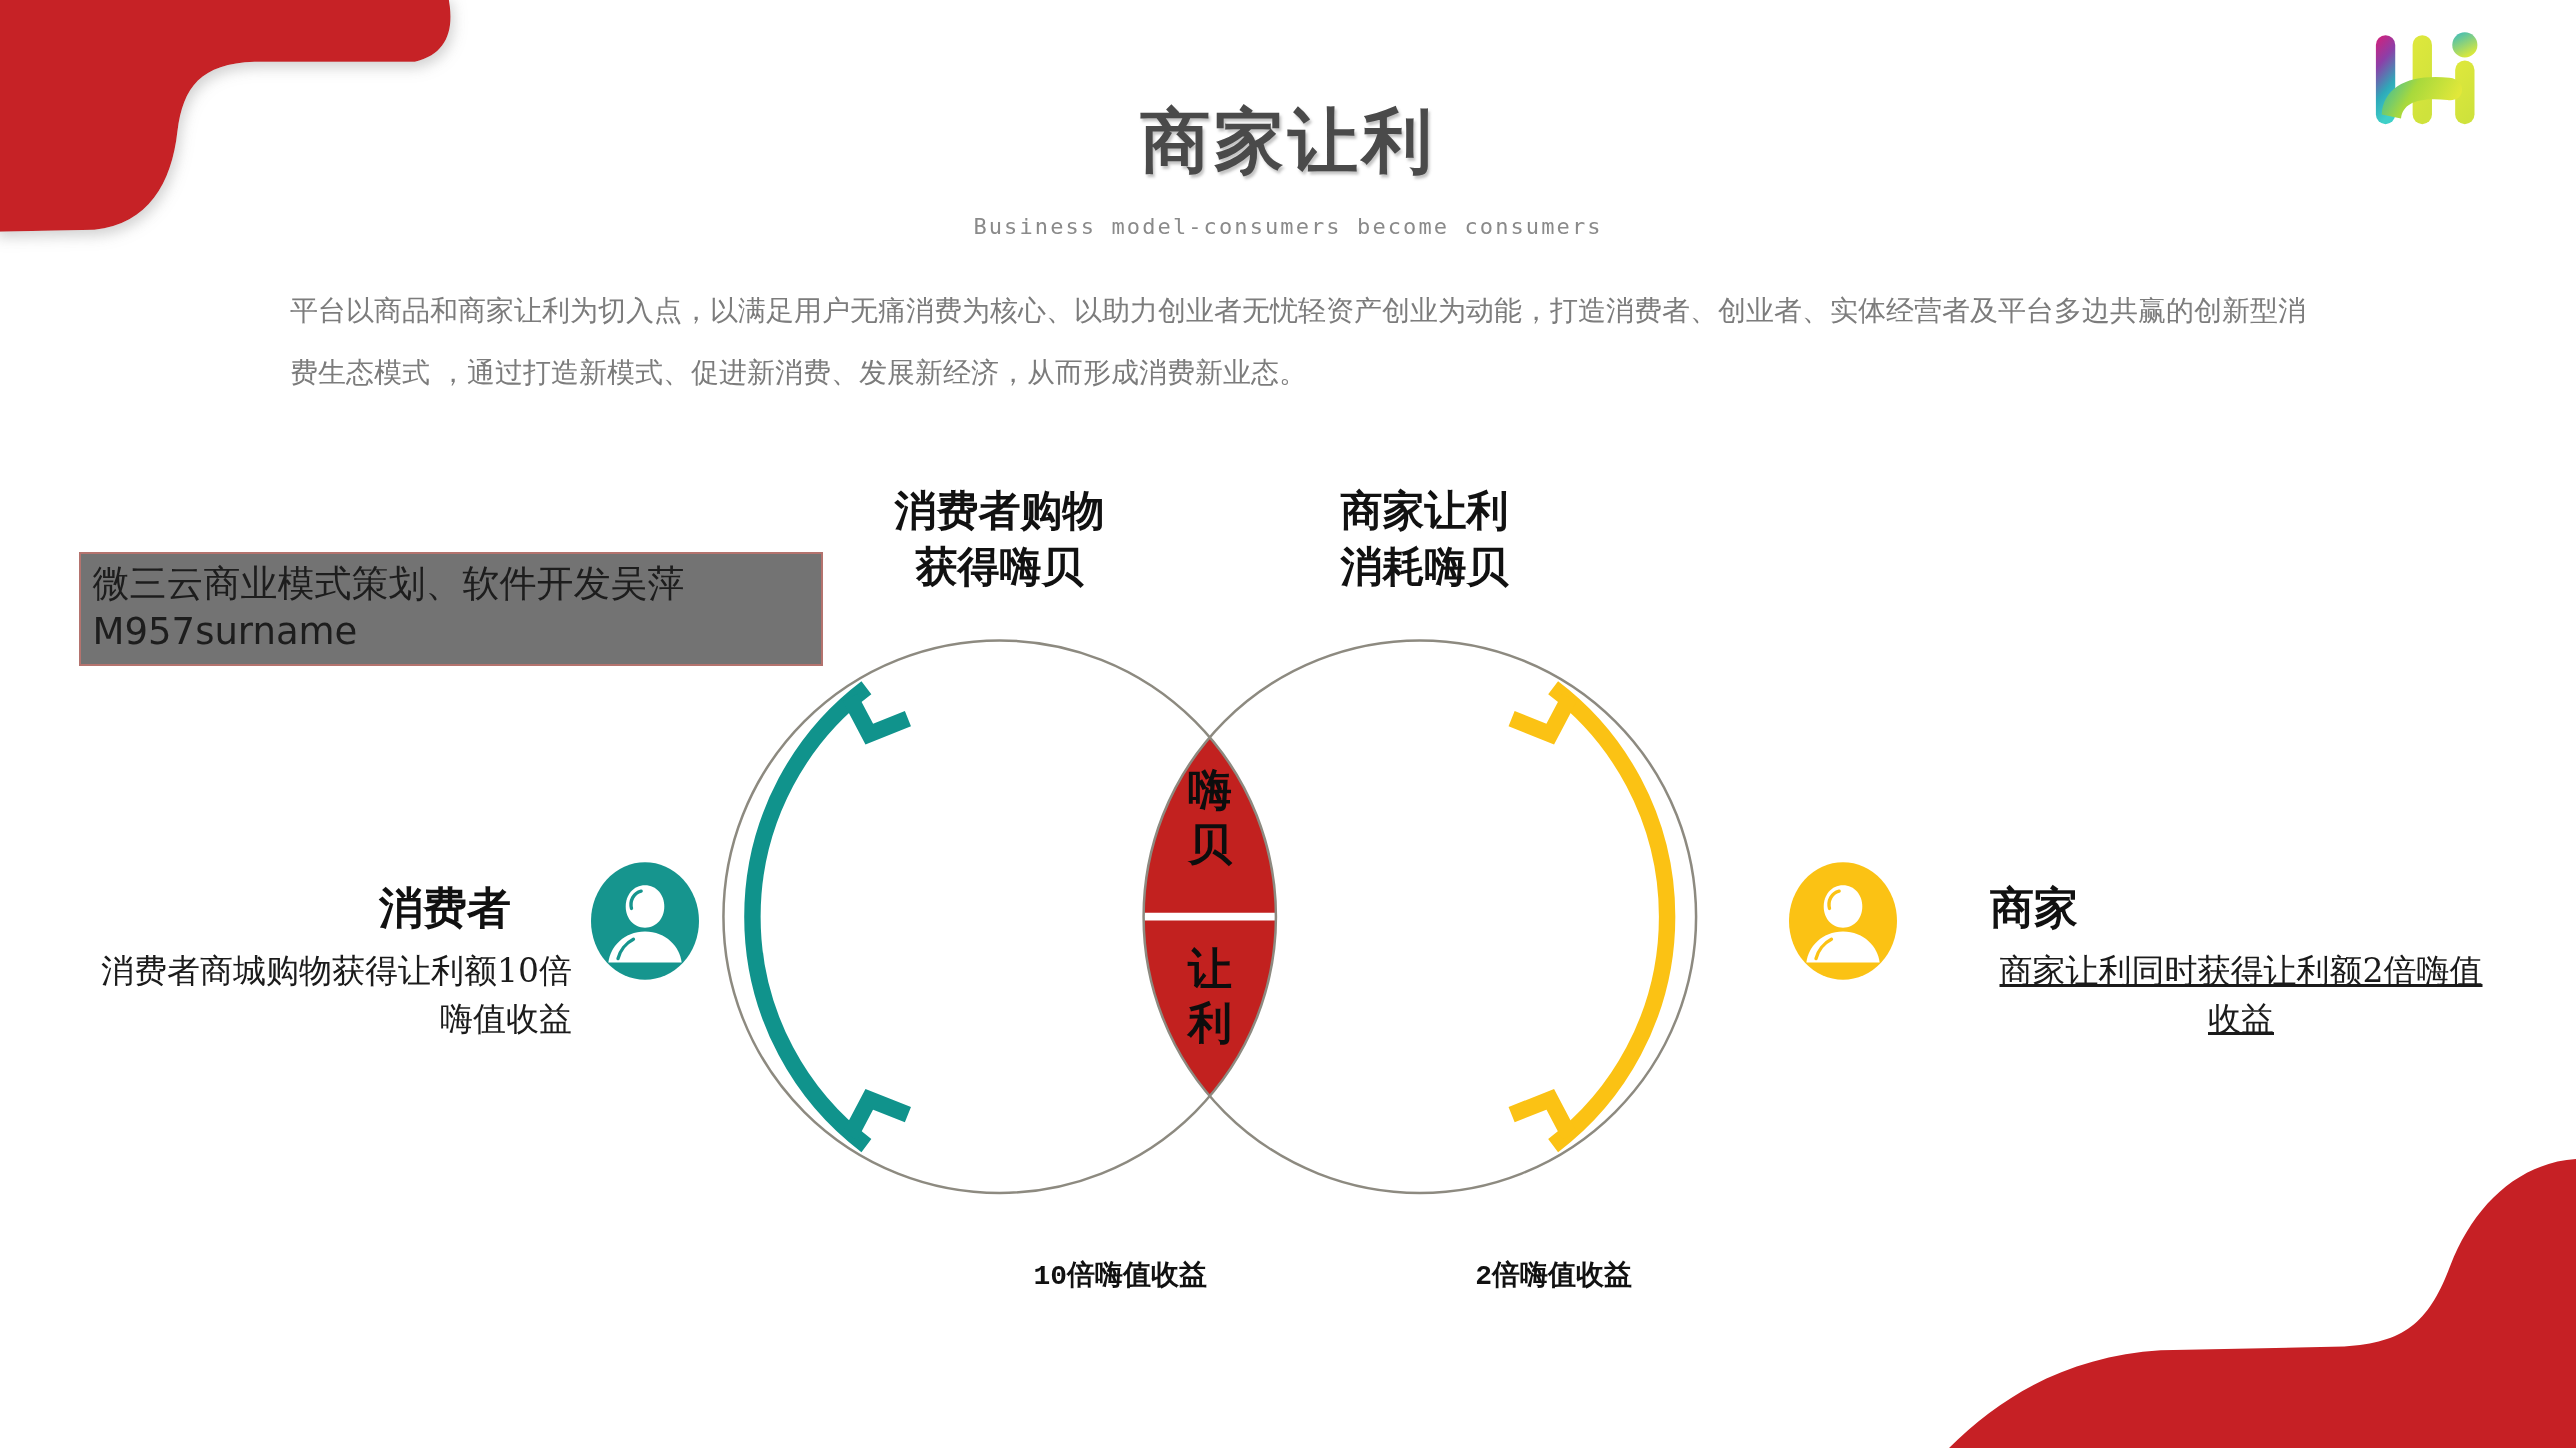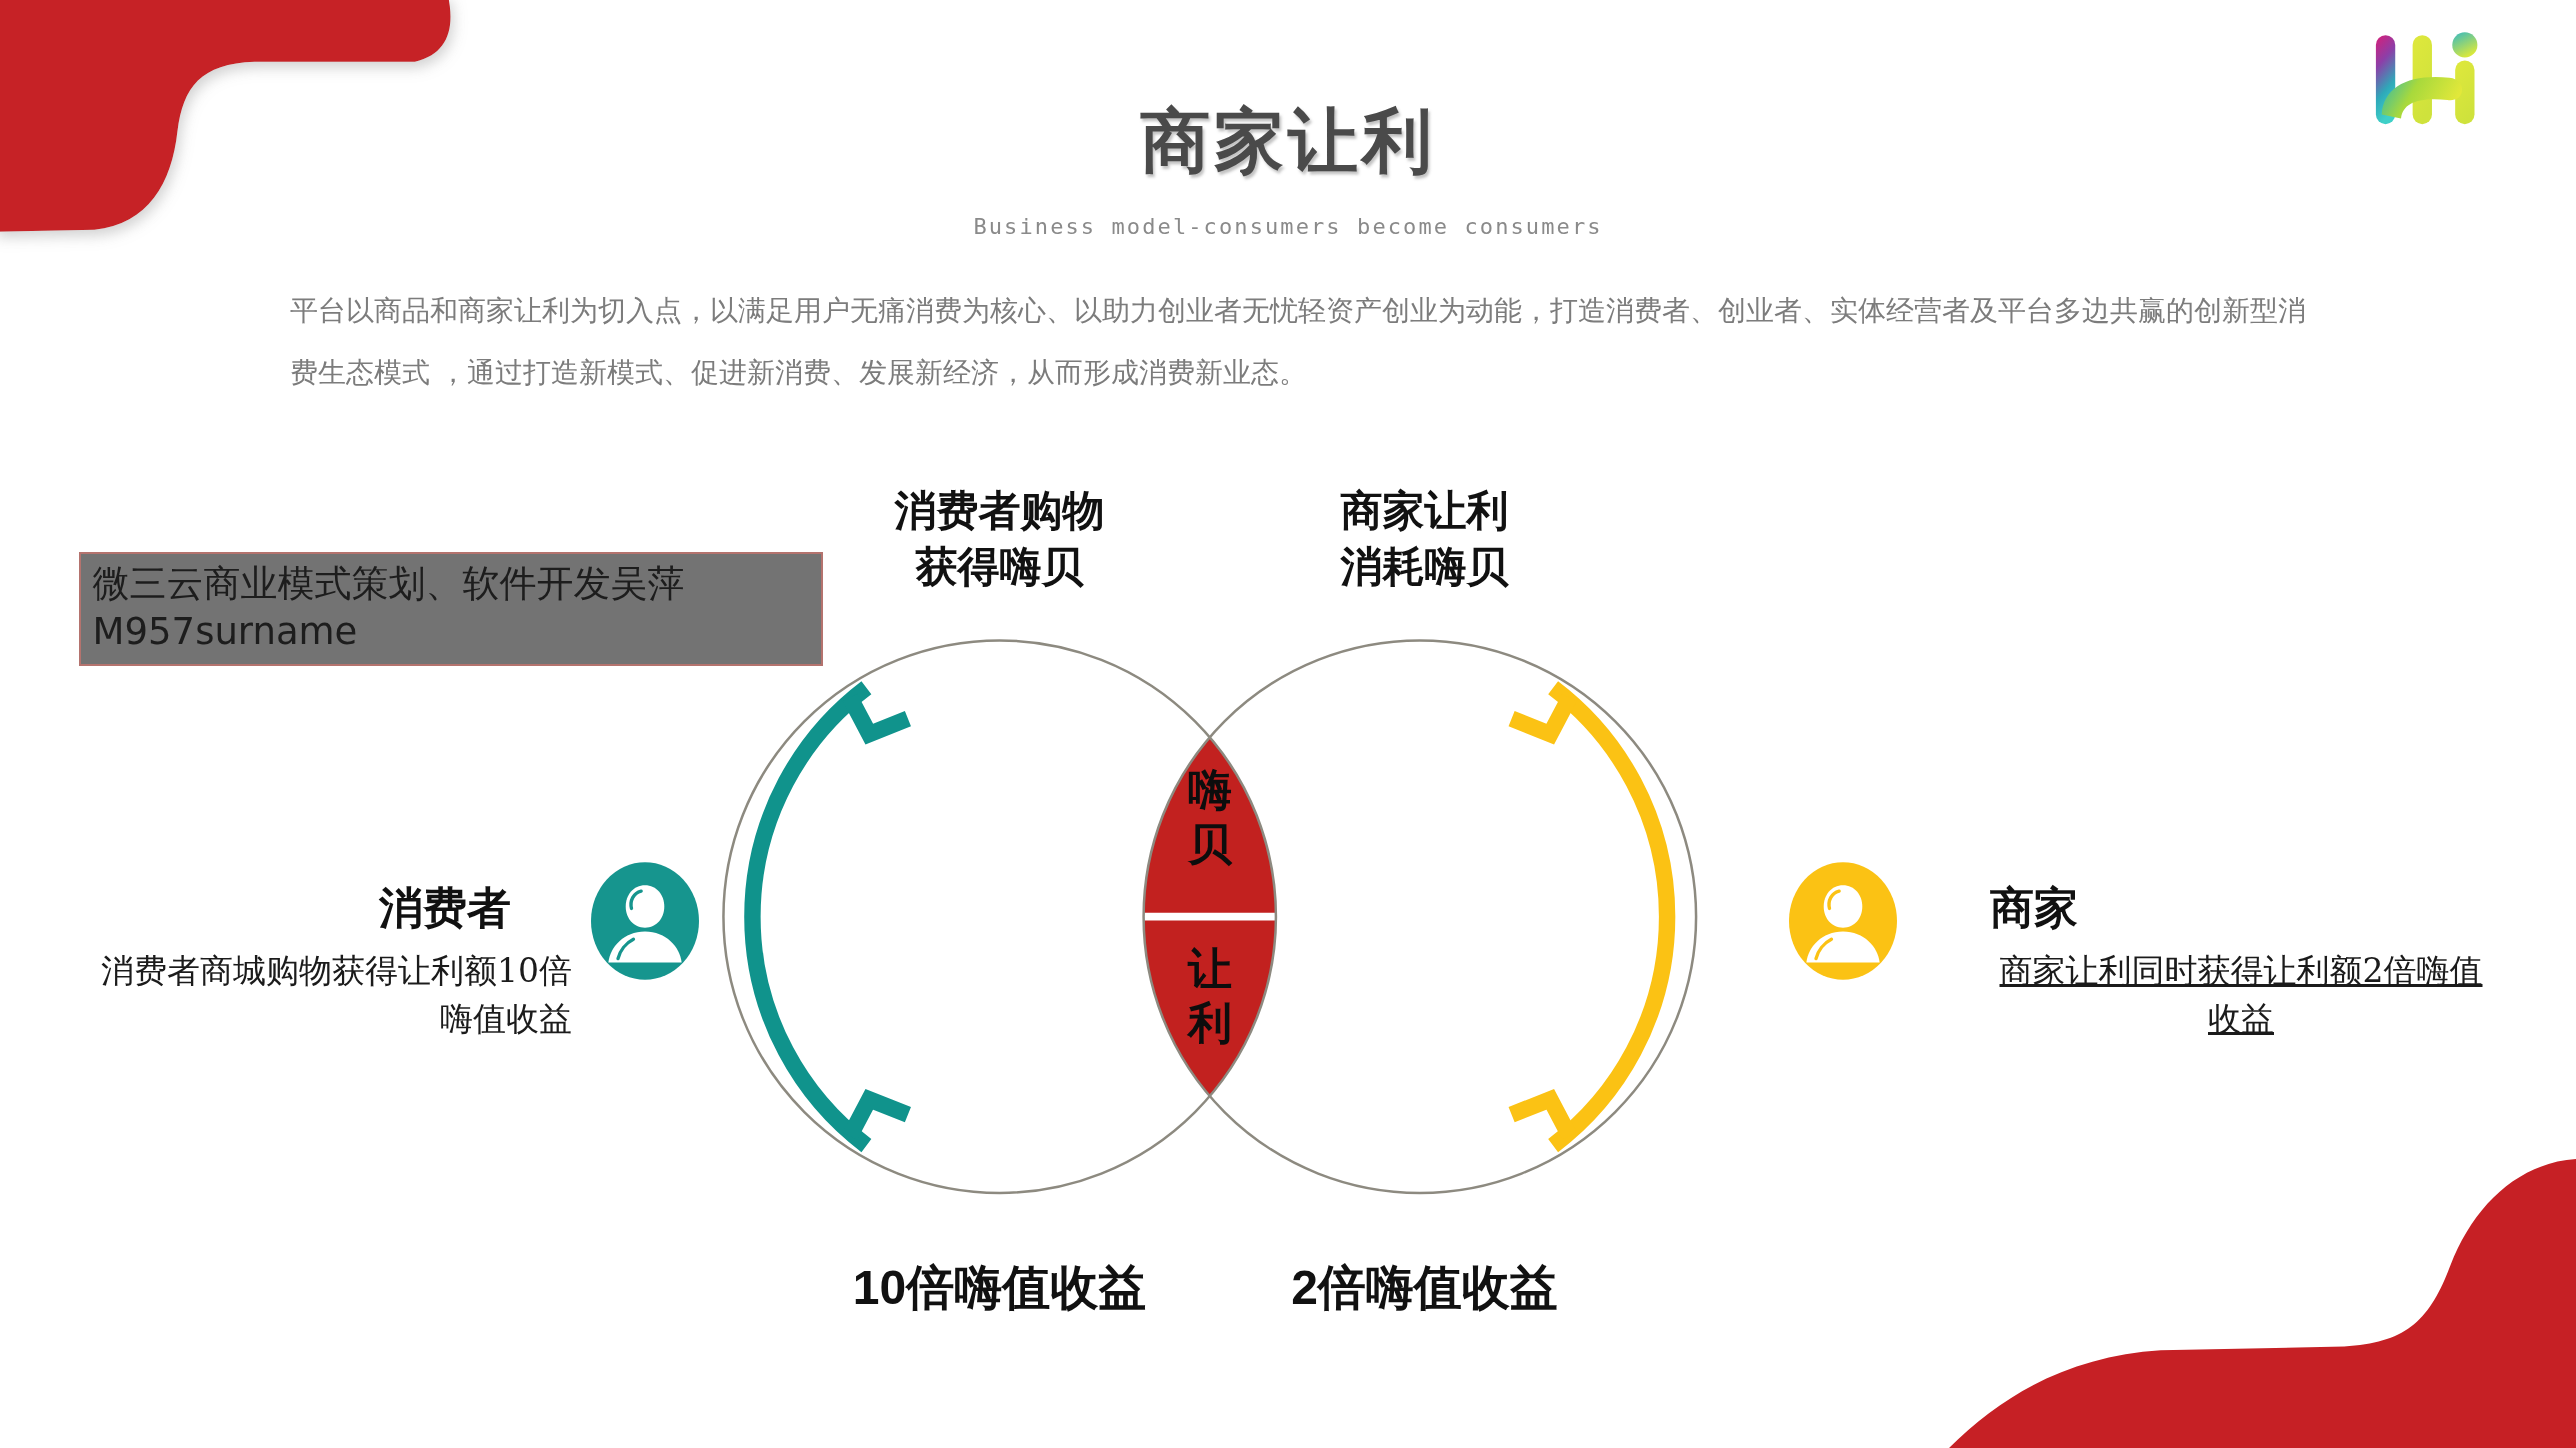--- a/index.html
+++ b/index.html
@@ -83,25 +83,25 @@
     line-height: 56px;
     font-weight: bold;
     color: #111111;
     font-family: "DejaVu Serif", "Liberation Serif", serif;
   }
   #label-left-top  { left: 792px;  top: 483px; width: 415px; }
   #label-right-top { left: 1217px; top: 483px; width: 415px; }
 
   .bottom-label {
     position: absolute;
-    text-align: center;
-    font-size: 48px;
+    text-align: right;
+    font-size: 28px;
     font-weight: bold;
     color: #111111;
-    font-family: Liberation Sans, sans-serif;
+    font-family: Liberation Mono, monospace;
   }
   #label-left-bottom  { left: 792px;  top: 1256px; width: 415px; }
   #label-right-bottom { left: 1217px; top: 1256px; width: 415px; }
 
   .lens-text {
     position: absolute;
     width: 68px;
     text-align: center;
     font-size: 44px;
     line-height: 54px;

